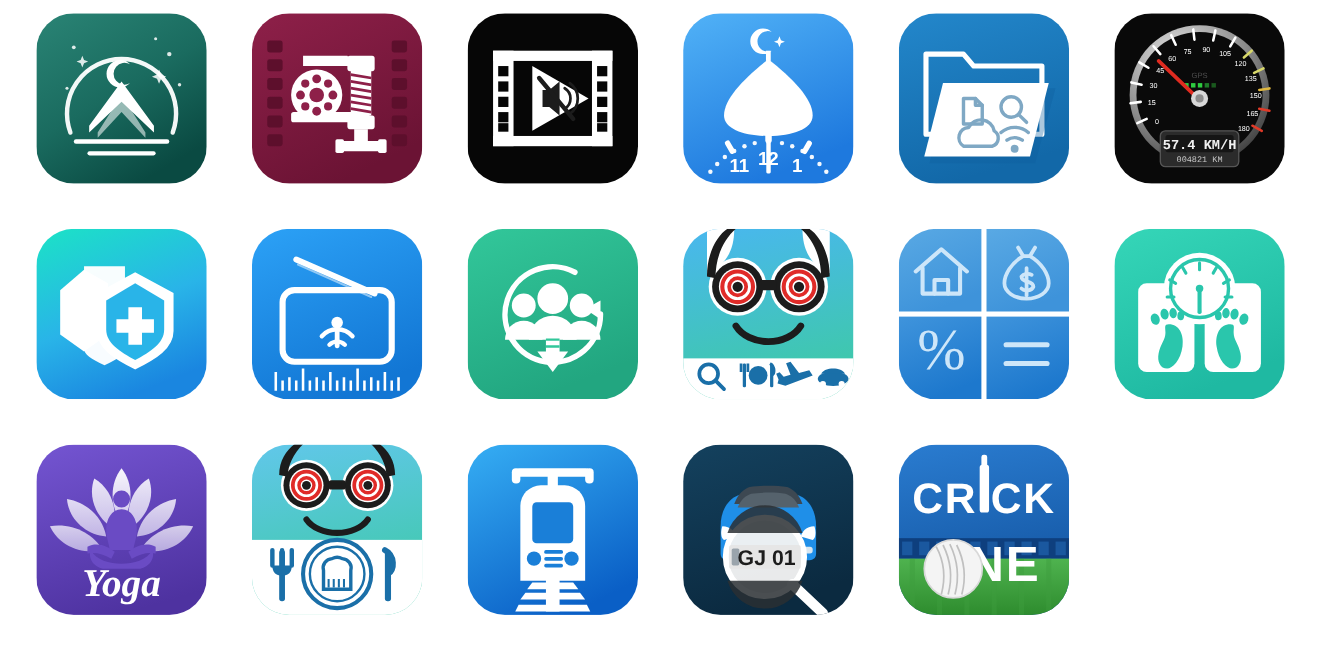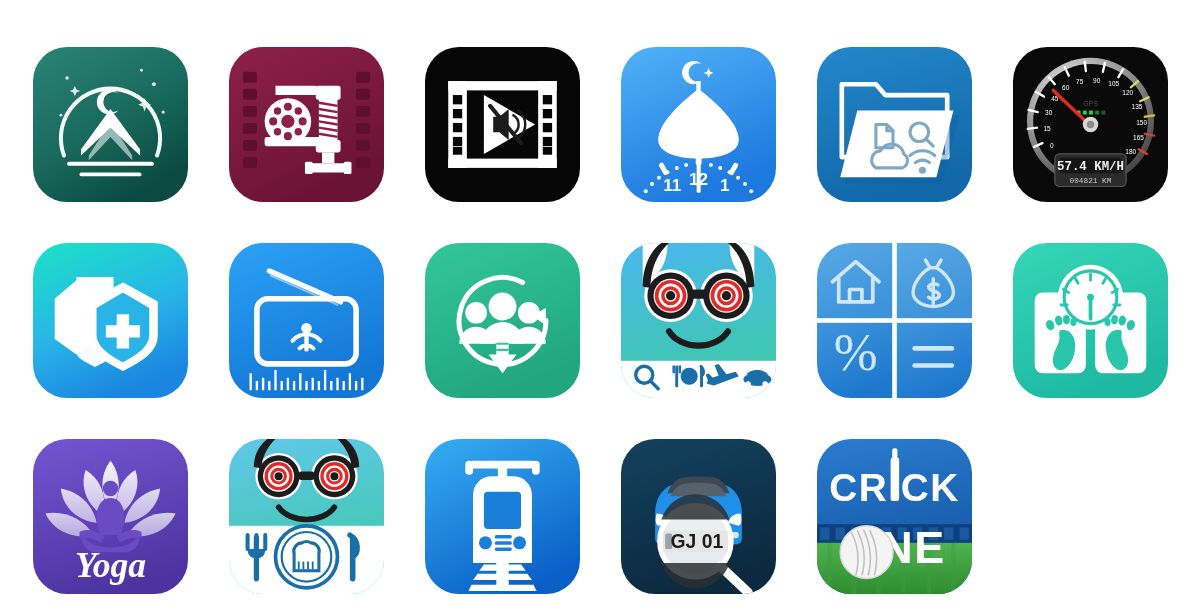--- a/index.html
+++ b/index.html
@@ -19,21 +19,21 @@
     grid-template-rows: repeat(3, 190px);
     column-gap: 0px;
     row-gap: 6px;
     padding: 12px 10px 0 12px;
     box-sizing: border-box;
   }
   .cell {
     width: 196px;
     height: 190px;
     display: flex;
-    align-items: flex-end;
+    align-items: flex-start;
     justify-content: center;
   }
   .app-icon {
     width: 155px;
     height: 155px;
     border-radius: 34px;
     position: relative;
     overflow: hidden;
     display: block;
   }

